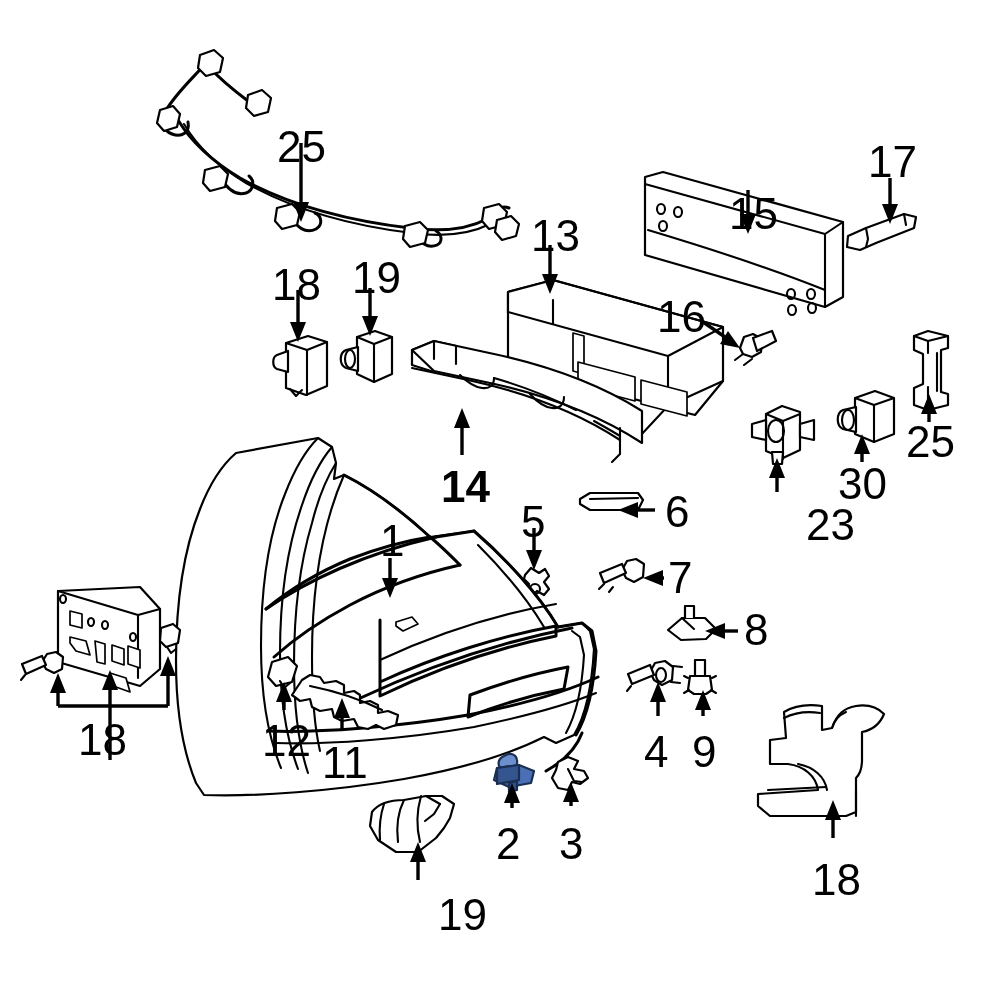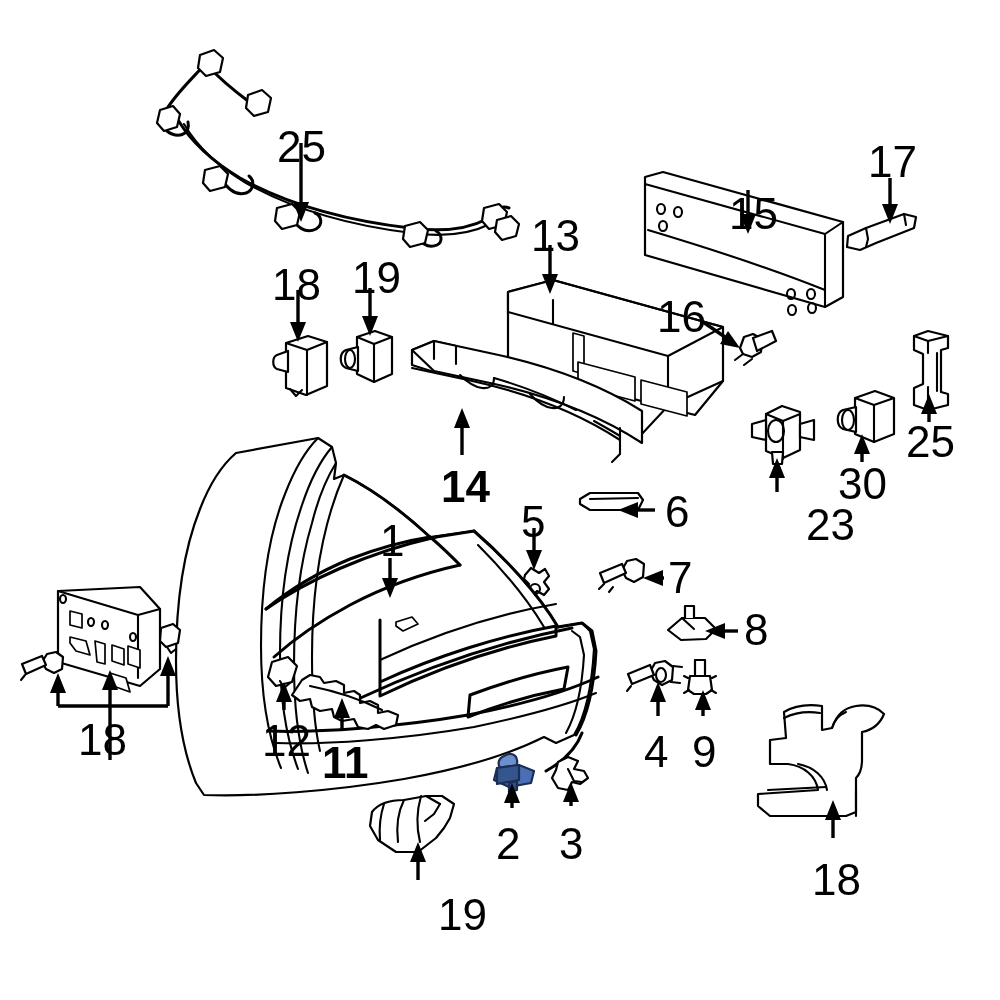--- a/index.html
+++ b/index.html
@@ -417,21 +417,21 @@
   <div class="callout-label" style="left:380px; top:519px;">1</div>
   <div class="callout-label" style="left:496px; top:822px;">2</div>
   <div class="callout-label" style="left:559px; top:822px;">3</div>
   <div class="callout-label" style="left:644px; top:730px;">4</div>
   <div class="callout-label" style="left:521px; top:500px;">5</div>
   <div class="callout-label" style="left:665px; top:490px;">6</div>
   <div class="callout-label" style="left:668px; top:556px;">7</div>
   <div class="callout-label" style="left:744px; top:608px;">8</div>
   <div class="callout-label" style="left:692px; top:730px;">9</div>
   <div class="callout-label" style="left:812px; top:858px;">18</div>
-  <div class="callout-label" style="left:322px; top:741px;font-weight:bold;">11</div>
+  <div class="callout-label" style="left:322px; top:741px;">11</div>
   <div class="callout-label" style="left:262px; top:719px;text-align:center;">12</div>
   <div class="callout-label" style="left:531px; top:214px;">13</div>
   <div class="callout-label" style="left:441px; top:465px;font-weight:bold;">14</div>
   <div class="callout-label" style="left:729px; top:155px;margin-top:37px;">15</div>
   <div class="callout-label" style="left:657px; top:295px;">16</div>
   <div class="callout-label" style="left:868px; top:140px;">17</div>
   <div class="callout-label" style="left:78px;  top:718px;">18</div>
   <div class="callout-label" style="left:398px; top:893px;margin-left:40px;">19</div>
   <div class="callout-label" style="left:838px; top:462px;">30</div>
   <div class="callout-label" style="left:352px; top:256px;">19</div>

